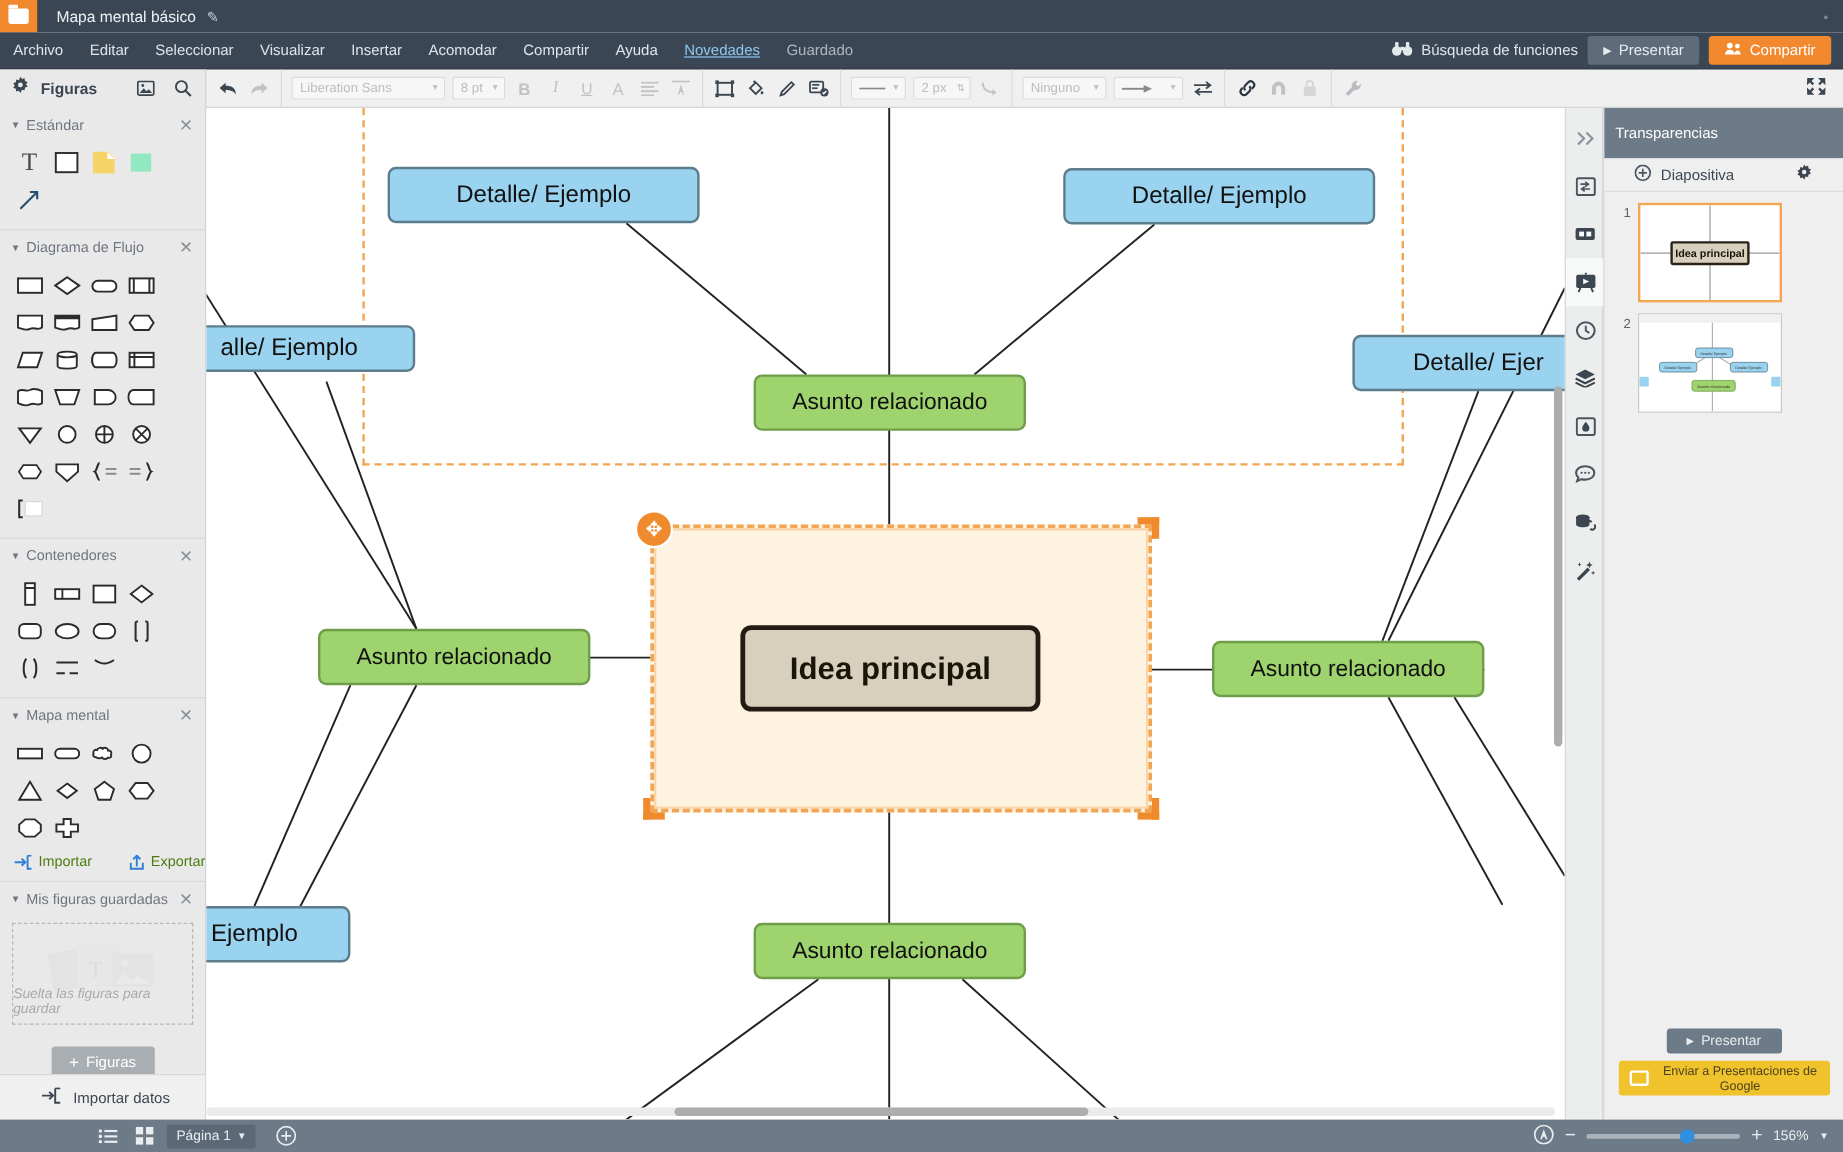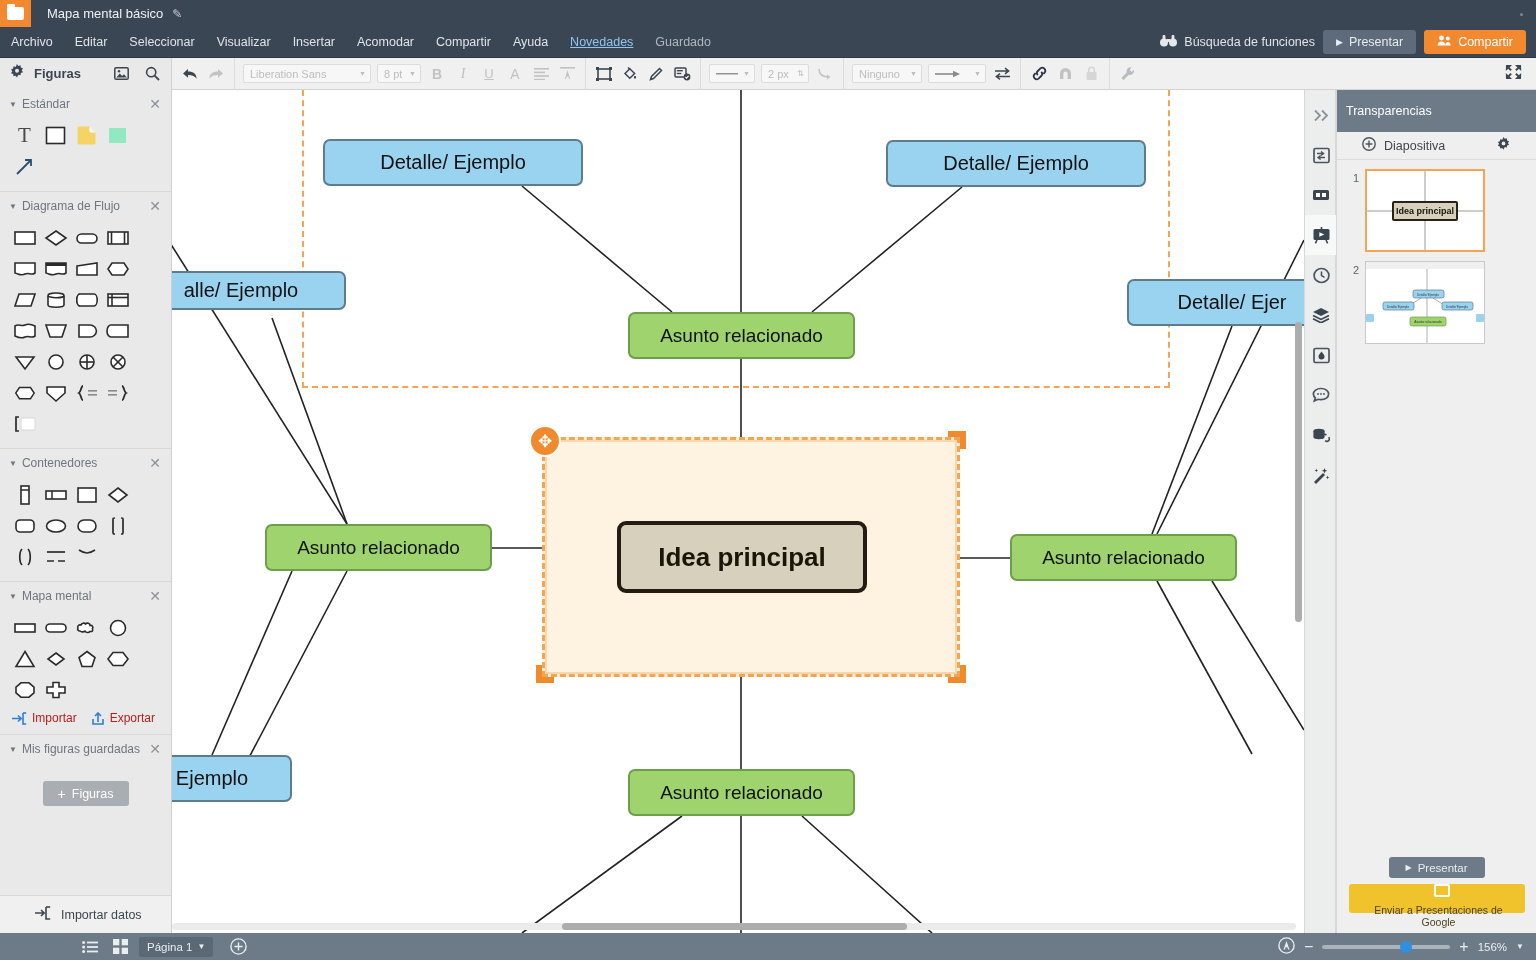--- a/index.html
+++ b/index.html
@@ -80,21 +80,21 @@
   .sb-section { border-bottom:1px solid #d8d8d8; padding-bottom:9px; }
   .sb-head {
     display:flex; align-items:center; height:28px; padding:0 10px 0 9px;
     font-size:12px; color:#6e7680;
   }
   .sb-head .tri { font-size:8px; margin-right:5px; color:#6e7680; }
   .sb-head .x { margin-left:auto; font-size:14px; color:#8a9198; }
   .shape-grid { display:flex; flex-wrap:wrap; padding:2px 9px 0 9px; }
   .shape-cell { width:31px; height:31px; display:flex; align-items:center; justify-content:center; }
   .sh { stroke:#2b2b2b; stroke-width:1.6; fill:#fff; }
-  .impexp { display:flex; gap:14px; padding:6px 0 0 12px; font-size:12px; color:#b91c1c; }
+  .impexp { display:flex; gap:30px; padding:6px 0 0 12px; font-size:12px; color:#4d7c0f; }
   .impexp span { display:flex; align-items:center; gap:5px; }
   #saved-drop {
     margin:6px 10px 0 10px; height:85px; border:1px dashed #b6b6b6;
     display:flex; align-items:flex-end; justify-content:center; position:relative;
     background:#e9e9e9;
   }
   #saved-drop .ph { font-size:11.5px; font-style:italic; color:#a9a9a9; padding-bottom:6px; z-index:2;}
   #saved-drop .art { position:absolute; top:12px; left:50%; transform:translateX(-50%); opacity:.32;}
   #figuras-add {
     margin:18px auto 0 auto; width:86px; height:25px; background:#a9aeb3; color:#fff;
@@ -172,21 +172,21 @@
   .thumb.sel { border:2px solid #f2a553; }
   .thumb .tbox{position:absolute;display:flex;align-items:center;justify-content:center;white-space:nowrap;}
   #rp-present {
     position:absolute; left:50%; transform:translateX(-50%); bottom:55px;
     width:96px; height:21px; background:#6d7a87; color:#e9edf0; border-radius:3px;
     display:flex; align-items:center; justify-content:center; gap:6px; font-size:11.5px;
   }
   #rp-google {
     position:absolute; left:12px; bottom:20px; width:176px; height:29px; background:#f0c22c;
     border-radius:3px; display:flex; align-items:center; gap:7px; padding-left:9px;
-    color:#4b4320; font-size:10.5px; line-height:12px;flex-direction:column;
+    color:#4b4320; font-size:10.5px; line-height:12px;
   }
   #rp-google .sq{width:16px;height:13px;border:2px solid #fff;background:#f0c22c;border-radius:2px;flex:none;}
 
   
   #statusbar {
     position:absolute; left:0; bottom:0; width:1536px; height:27px; background:#6d7a87;
     display:flex; align-items:center; color:#e9edf0; font-size:12px;
   }
   .sb-ico { width:30px; height:27px; display:flex; align-items:center; justify-content:center; }
   #page-pill { background:#5b6875; padding:4px 8px; border-radius:2px; font-size:11.5px;
@@ -765,20 +765,33 @@
         <span>Exportar</span>
       </span>
     </div>
   </div>
 
   <div class="sb-section" style="border-bottom:none">
     <div class="sb-head">
       <span class="tri">▼</span>
       <span>Mis figuras guardadas</span>
       <span class="x">✕</span>
+    </div>
+    <div id="saved-drop">
+      <div class="art">
+        <svg width="96" height="48" viewBox="0 0 96 48">
+          <rect x="4" y="10" width="34" height="32" rx="2" fill="#d7d7d7" transform="rotate(-10 21 26)"></rect>
+          <rect x="26" y="6" width="34" height="34" rx="2" fill="#e3e3e3"></rect>
+          <text x="36" y="32" font-family="Liberation Serif, serif" font-size="19" fill="#c6c6c6">T</text>
+          <rect x="56" y="12" width="34" height="28" rx="2" fill="#d7d7d7"></rect>
+          <circle cx="66" cy="21" r="3" fill="#efefef"></circle>
+          <path d="M58 38l8-9 6 6 5-4 11 7z" fill="#efefef"></path>
+        </svg>
+      </div>
+      <div class="ph">Suelta las figuras para guardar</div>
     </div>
     <div id="figuras-add">
       <span style="font-size:14px;line-height:1">+</span>
       <span>Figuras</span>
     </div>
   </div>
 
   <div id="import-data">
     <span>
       <svg width="16" height="14" viewBox="0 0 16 14">

